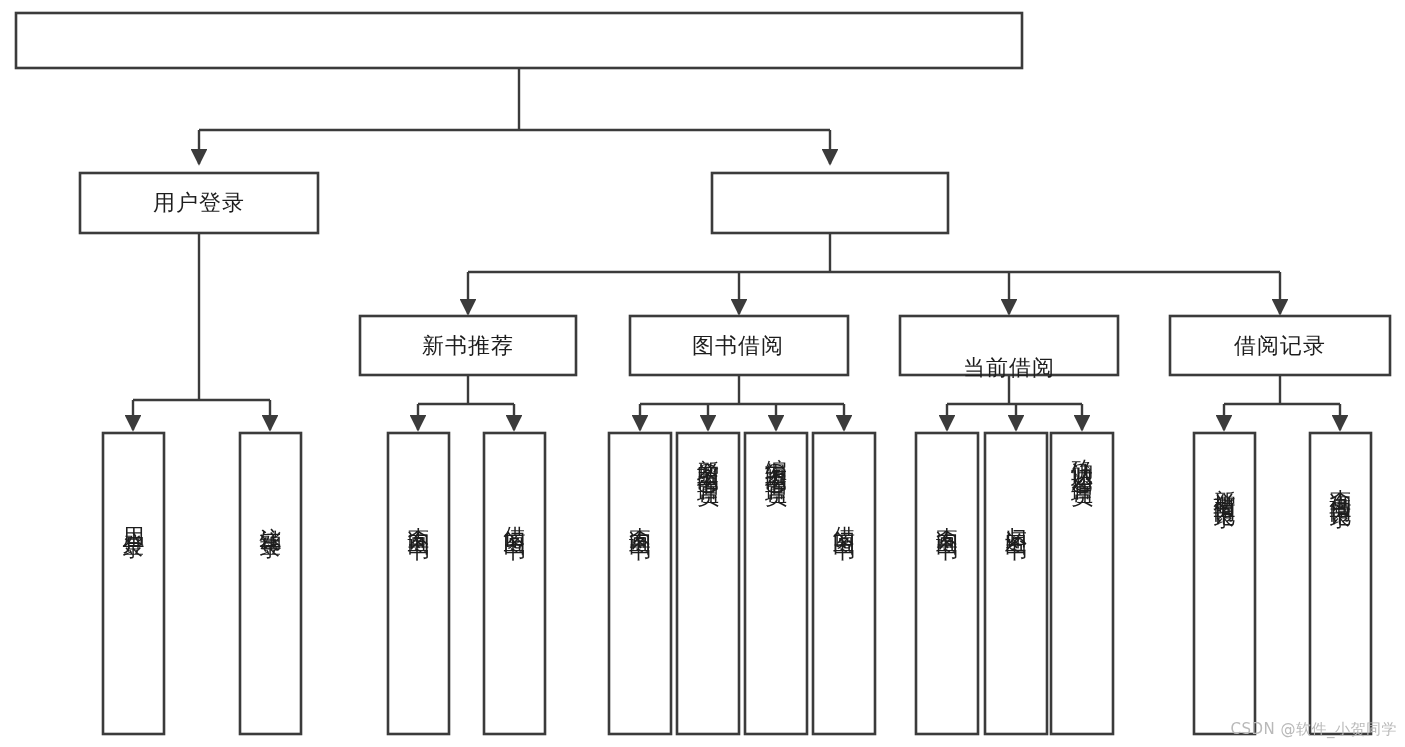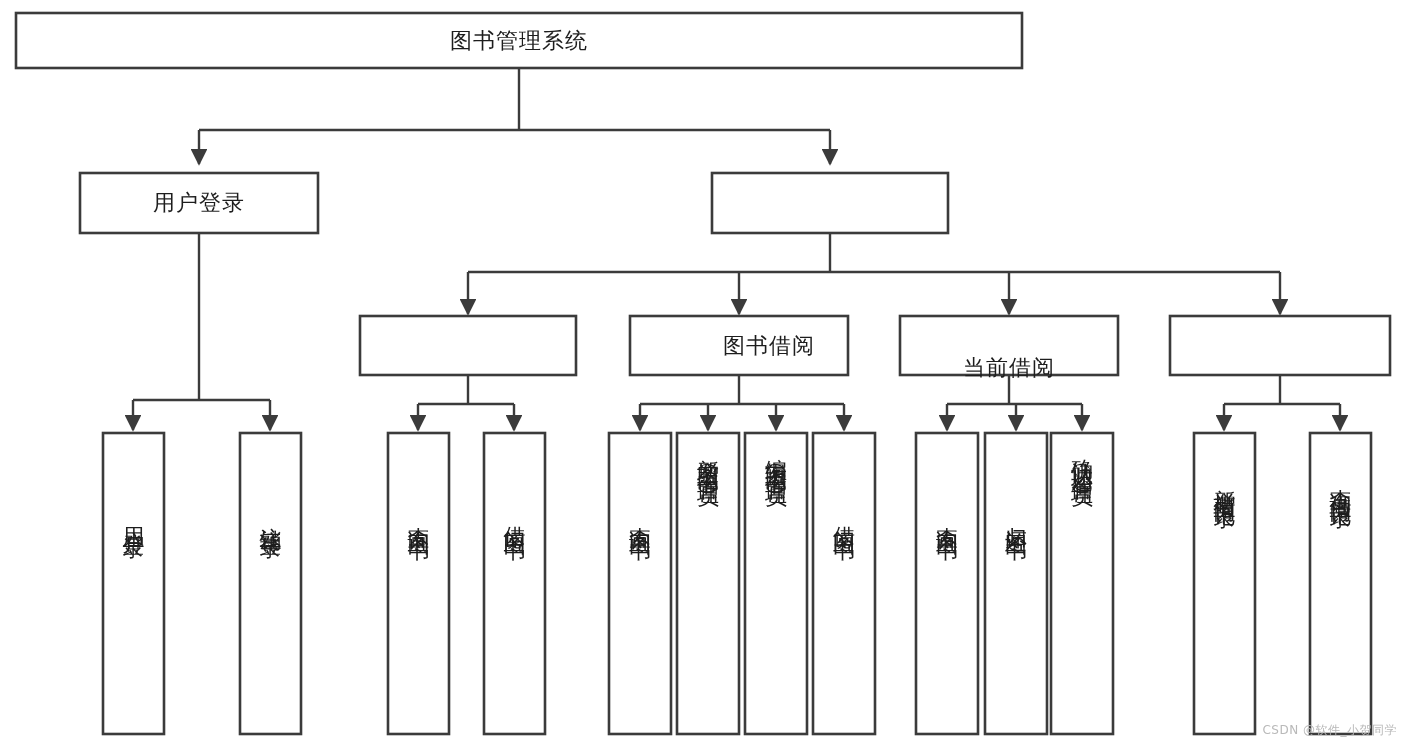--- a/index.html
+++ b/index.html
@@ -66,21 +66,21 @@
     font-size: 22px;
     color: #1d1d1d;
     white-space: nowrap;
     letter-spacing: 1px;
   }
   #watermark {
     position: absolute;
     right: 8px;
     bottom: 8px;
     font-family: "DejaVu Sans", "Liberation Sans", sans-serif;
-    font-size: 12px;
+    font-size: 15px;
     color: #b9b9b9;
     letter-spacing: 0.5px;
     white-space: nowrap;
     user-select: none;
   }
 </style>
 </head>
 <body>
 
 <div id="diagram-root">
@@ -168,34 +168,37 @@
     <rect class="node-box" x="813" y="433" width="62" height="301"></rect>
 
     <rect class="node-box" x="916" y="433" width="62" height="301"></rect>
     <rect class="node-box" x="985" y="433" width="62" height="301"></rect>
     <rect class="node-box" x="1051" y="433" width="62" height="301"></rect>
 
     <rect class="node-box" x="1194" y="433" width="61" height="301"></rect>
     <rect class="node-box" x="1310" y="433" width="61" height="301"></rect>
   </svg>
 
-  <div class="hlabel-wrap" style="left:16px; top:13px; width:1006px; height:55px;">
-    <span class="hlabel-text">图书管理系统</span>
-  </div>
 
   <div class="hlabel-wrap" style="left:80px; top:173px; width:238px; height:60px;">
     <span class="hlabel-text">用户登录</span>
   </div>
 
-  <div class="hlabel-wrap" style="left:660px; top:316px; width:218px; height:59px;">
+  <div class="hlabel-wrap" style="left:360px; top:316px; width:216px; height:59px;">
+    <span class="hlabel-text">新书推荐</span>
+  </div>
+  <div class="hlabel-wrap" style="left:629px; top:316px; width:218px; height:59px;">
     <span class="hlabel-text">图书借阅</span>
   </div>
   <div class="hlabel-wrap" style="left:900px; top:316px; width:218px; height:59px;margin-top:22px;">
     <span class="hlabel-text">当前借阅</span>
   </div>
+  <div class="hlabel-wrap" style="left:1170px; top:316px; width:220px; height:59px;">
+    <span class="hlabel-text">借阅记录</span>
+  </div>
 
   <div class="vlabel-wrap" style="left:103px; top:433px; width:61px; height:301px; padding-top:76px;">
     <span class="vlabel-text">用户登录</span>
   </div>
   <div class="vlabel-wrap" style="left:240px; top:433px; width:61px; height:301px; padding-top:76px;">
     <span class="vlabel-text">注销登录</span>
   </div>
 
   <div class="vlabel-wrap" style="left:388px; top:433px; width:61px; height:301px; padding-top:76px;">
     <span class="vlabel-text">查询图书</span>

